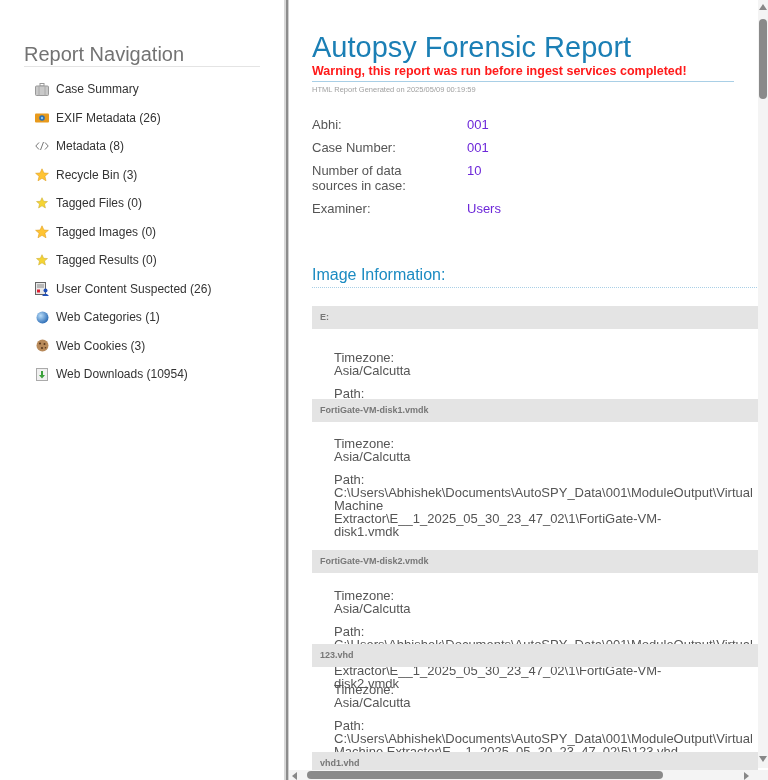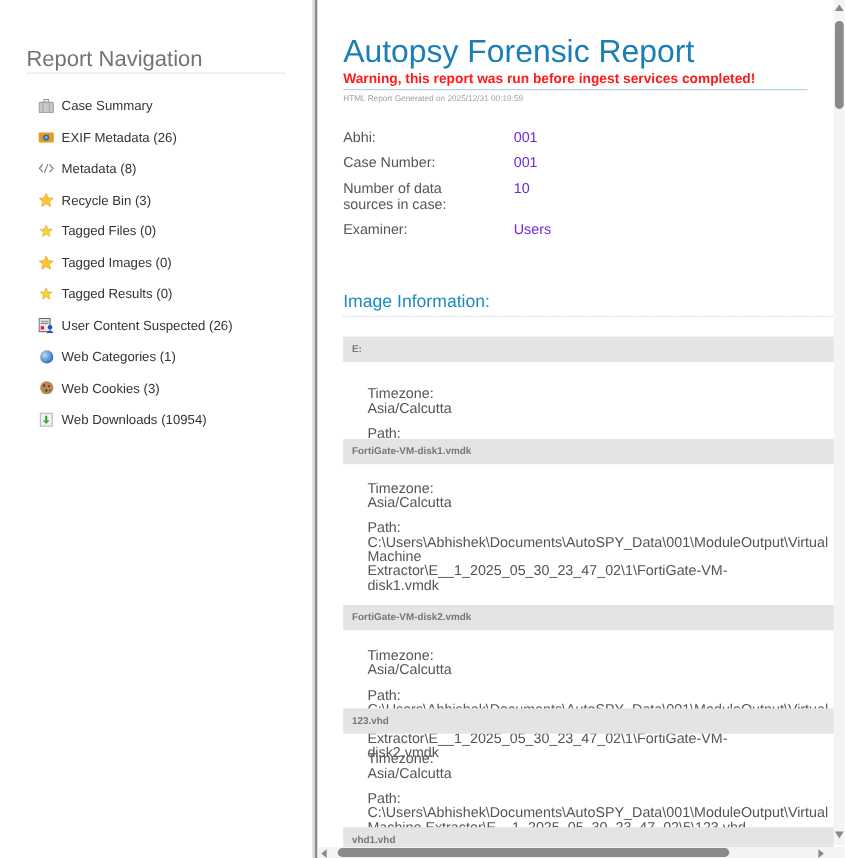--- a/index.html
+++ b/index.html
@@ -4,21 +4,21 @@
 <style>
   * { box-sizing: border-box; margin: 0; padding: 0; }
   html, body { width: 768px; height: 780px; overflow: hidden; background: #ffffff; font-family: "Liberation Sans", sans-serif; }
   .frame { position: relative; width: 768px; height: 780px; }
 
   
   .nav-frame { position: absolute; left: 0; top: 0; width: 284px; height: 780px; background: #fff; }
   .nav-title { position: absolute; left: 24px; top: 43px; font-size: 20px; color: #737373; }
   .nav-rule { position: absolute; left: 24px; top: 66px; width: 236px; height: 1px; background: #e4e4e4; }
   .nav-list { position: absolute; left: 35px; top: 82px; list-style: none; }
-  .nav-item { display: flex; align-items: center; height: 28.5px; font-size: 12px; color: #333; cursor: pointer; }
+  .nav-item { display: flex; align-items: flex-start; height: 28.5px; font-size: 12px; color: #333; cursor: pointer; }
   .nav-item .ico { width: 14px; height: 14px; margin-right: 7px; display: inline-flex; align-items: center; justify-content: center; }
 
   
   .splitter { position: absolute; left: 284px; top: 0; width: 5px; height: 780px; background: linear-gradient(to right, #d8d8d8 0 2px, #8c8c8c 2px 4px, #d0d0d0 4px 5px); }
 
   
   .main-frame { position: absolute; left: 289px; top: 0; width: 479px; height: 780px; overflow: hidden; }
   .main-inner { position: absolute; left: 23px; top: 0; width: 460px; }
   .report-title { position: absolute; left: 0; top: 31px; font-size: 29px; color: #1b7fb5; white-space: nowrap; }
   .warning { position: absolute; left: 0; top: 64px; font-size: 12.5px; font-weight: bold; color: #ff1a1a; white-space: nowrap; }
@@ -173,21 +173,21 @@
     </ul>
   </div>
 
   <div class="splitter"></div>
 
   <div class="main-frame">
     <div class="main-inner">
       <div class="report-title">Autopsy Forensic Report</div>
       <div class="warning">Warning, this report was run before ingest services completed!</div>
       <div class="title-rule"></div>
-      <div class="generated">HTML Report Generated on 2025/12/31 00:19:59</div>
+      <div class="generated">HTML Report Generated on 2025/05/09 00:19:59</div>
 
       <div class="case-table">
         <div class="case-row">
           <div class="case-label">Abhi:</div>
           <div class="case-value">001</div>
         </div>
         <div class="case-row">
           <div class="case-label">Case Number:</div>
           <div class="case-value">001</div>
         </div>

